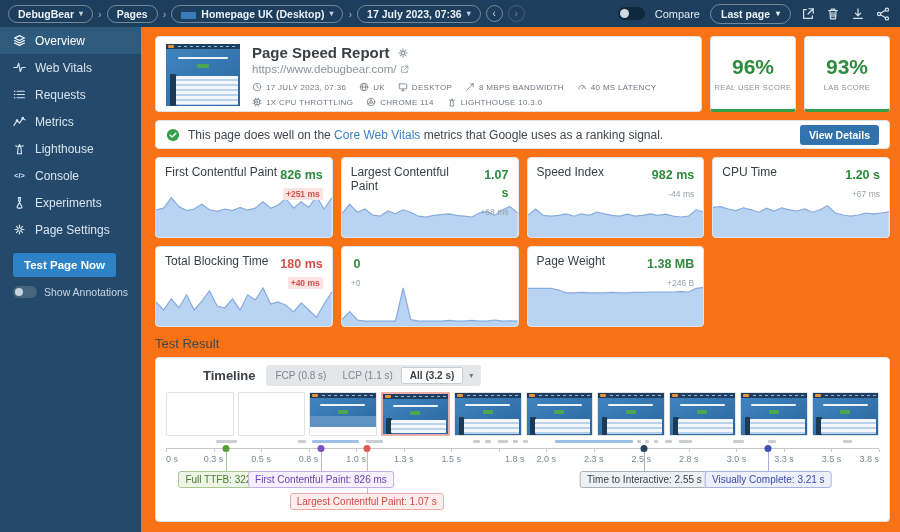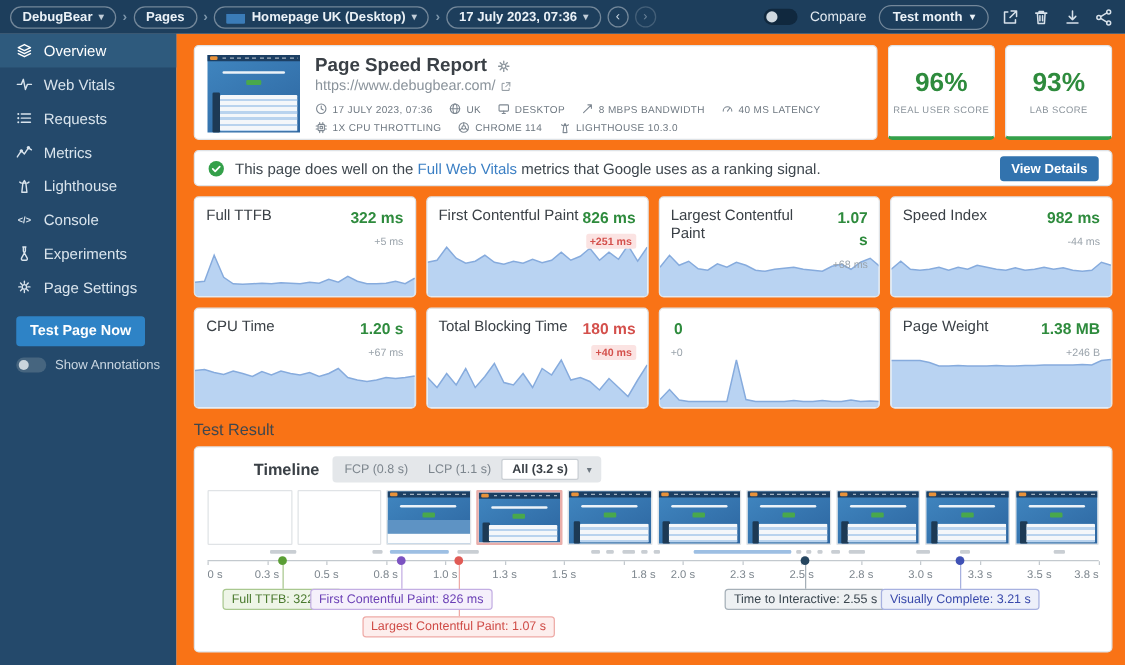--- a/index.html
+++ b/index.html
@@ -148,21 +148,21 @@
       </span>
       <span class="nav-circle">‹</span>
       <span class="nav-circle dim">›</span>
     </div>
   <div class="topbar-right">
     <div class="toggle dark">
         <div class="knob"></div>
       </div>
     <span class="compare-label">Compare</span>
     <button class="range-pill">
-      <span>Test month</span>
+      <span>Last page</span>
       <span class="caret" style="font-size:8px;">▾</span>
     </button>
     <span class="tb-icons" id="tb-icons">
         <span class="ic">
           <svg viewBox="0 0 16 16" fill="none" stroke="currentColor" stroke-width="1.4" stroke-linecap="round" stroke-linejoin="round">
             <path d="M6 3H3v10h10v-3"></path>
             <path d="M9 2h5v5M14 2 8 8"></path>
           </svg>
         </span>
         <span class="ic">
@@ -395,36 +395,26 @@
   </div>
 
   <div class="card banner">
     <span class="ic" id="banner-check">
         <svg viewBox="0 0 16 16">
           <circle cx="8" cy="8" r="7" fill="#34a04a"></circle>
           <path d="M4.8 8.2 7 10.4 11.2 6" stroke="#fff" stroke-width="1.6" fill="none" stroke-linecap="round" stroke-linejoin="round"></path>
         </svg>
       </span>
     <span class="banner-text">
-      <span>This page does well on the </span><span class="banner-link">Full Web Vitals</span><span> metrics that Google uses as a ranking signal.</span>
+      <span>This page does well on the </span><span class="banner-link">Core Web Vitals</span><span> metrics that Google uses as a ranking signal.</span>
     </span>
     <button class="details-btn">View Details</button>
   </div>
 
   <div class="metrics-grid" id="metrics-grid">
-      <div class="card metric-card">
-        <div class="metric-head">
-          <span class="metric-name">Full TTFB</span>
-          <span class="metric-right"><span class="metric-value good">322 ms</span><br><span class="metric-delta">+5 ms</span></span>
-        </div>
-        <svg class="spark" viewBox="0 0 180 48" preserveAspectRatio="none">
-          <polygon points="0,48 0.0,36.8 7.8,36.0 15.7,15.2 23.5,32.8 31.3,38.0 39.1,38.4 47.0,38.0 54.8,37.6 62.6,38.0 70.4,37.2 78.3,37.6 86.1,38.0 93.9,36.8 101.7,37.6 109.6,34.4 117.4,36.8 125.2,32.0 133.0,36.0 140.9,38.0 148.7,38.0 156.5,37.6 164.3,36.0 172.2,38.0 180.0,33.6 180,48" fill="#b9d3f2"></polygon>
-          <polyline points="0.0,36.8 7.8,36.0 15.7,15.2 23.5,32.8 31.3,38.0 39.1,38.4 47.0,38.0 54.8,37.6 62.6,38.0 70.4,37.2 78.3,37.6 86.1,38.0 93.9,36.8 101.7,37.6 109.6,34.4 117.4,36.8 125.2,32.0 133.0,36.0 140.9,38.0 148.7,38.0 156.5,37.6 164.3,36.0 172.2,38.0 180.0,33.6" fill="none" stroke="#86abdd" stroke-width="1.2"></polyline>
-        </svg>
-      </div>
       <div class="card metric-card">
         <div class="metric-head">
           <span class="metric-name">First Contentful Paint</span>
           <span class="metric-right"><span class="metric-value good">826 ms</span><br><span class="metric-delta flag">+251 ms</span></span>
         </div>
         <svg class="spark" viewBox="0 0 180 48" preserveAspectRatio="none">
           <polygon points="0,48 0.0,20.8 7.8,19.2 15.7,8.8 23.5,17.6 31.3,21.6 39.1,20.0 47.0,15.2 54.8,20.8 62.6,22.4 70.4,20.0 78.3,21.6 86.1,18.4 93.9,21.2 101.7,19.2 109.6,12.8 117.4,19.2 125.2,16.0 133.0,9.6 140.9,19.2 148.7,12.8 156.5,18.4 164.3,7.2 172.2,20.0 180.0,8.8 180,48" fill="#b9d3f2"></polygon>
           <polyline points="0.0,20.8 7.8,19.2 15.7,8.8 23.5,17.6 31.3,21.6 39.1,20.0 47.0,15.2 54.8,20.8 62.6,22.4 70.4,20.0 78.3,21.6 86.1,18.4 93.9,21.2 101.7,19.2 109.6,12.8 117.4,19.2 125.2,16.0 133.0,9.6 140.9,19.2 148.7,12.8 156.5,18.4 164.3,7.2 172.2,20.0 180.0,8.8" fill="none" stroke="#86abdd" stroke-width="1.2"></polyline>
         </svg>
       </div>

